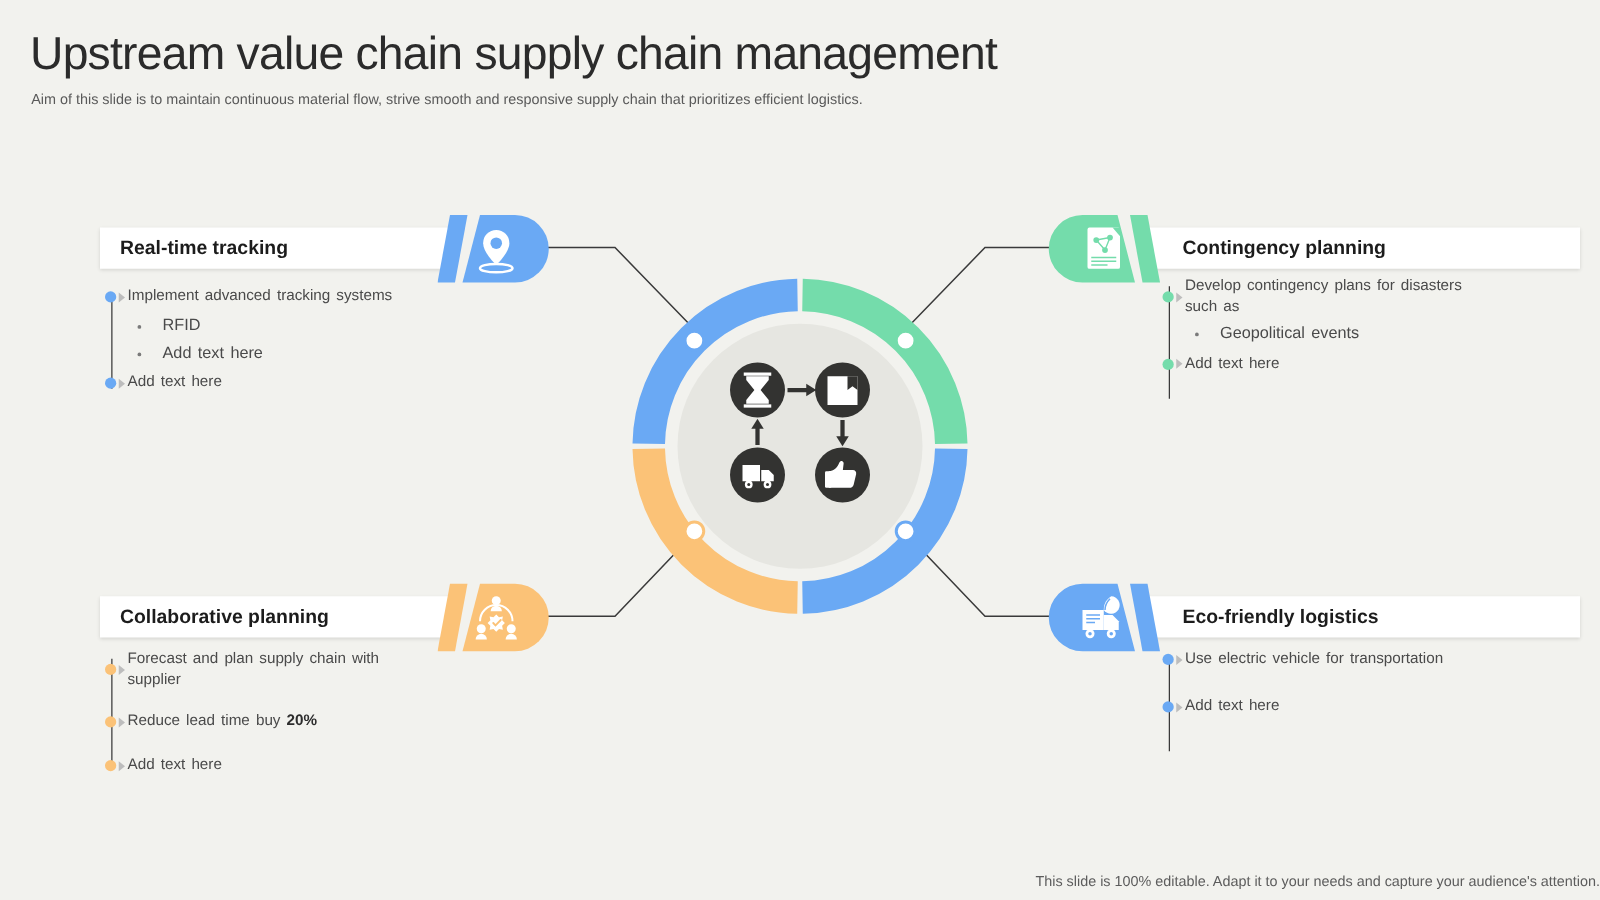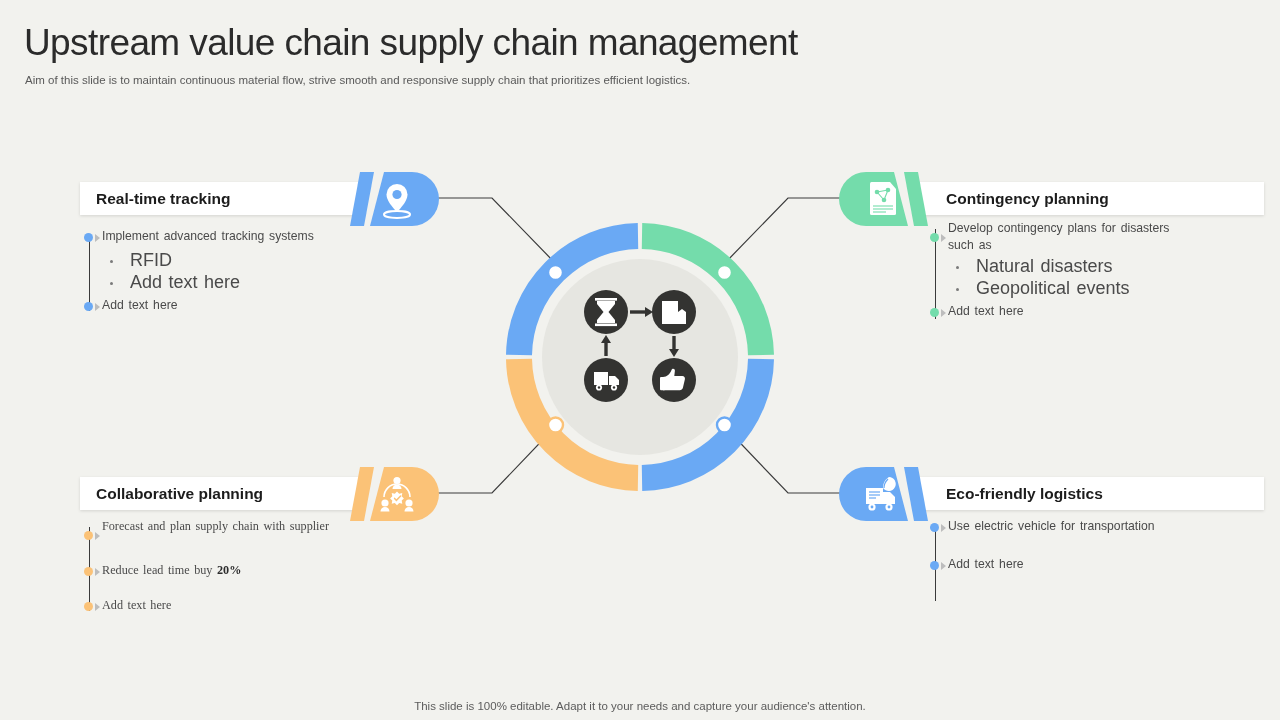--- a/index.html
+++ b/index.html
@@ -74,28 +74,28 @@
   .bullet .btext b { color: #2d2d2d; font-weight: bold; }
   .sub {
     display: flex; align-items: flex-start;
     margin-left: 26px; margin-top: 5px;
   }
   .sub .sdot {
     flex: 0 0 auto; width: 3px; height: 3px; background: #7a7a7a;
     border-radius: 50%; margin-top: 8px;
   }
   .sub .stext {
-    margin-left: 17px; font-size: 18px; color: #4a4a4a;
+    margin-left: 17px; font-size: 13px; color: #4a4a4a;
     line-height: 16.5px; word-spacing: 1.5px;
   }
 
   
   #footer {
     position: absolute; left: 0; top: 700px; width: 1280px;
-    text-align: center; font-size: 11.5px; color: #5c5c5c;
+    text-align: right; font-size: 11.5px; color: #5c5c5c;
   }
 </style>
 </head>
 <body>
 
 <div id="slide">
 
   <div id="page-title">Upstream value chain supply chain management</div>
   <div id="page-subtitle">Aim of this slide is to maintain continuous material flow, strive smooth and responsive supply chain that prioritizes efficient logistics.</div>
 
@@ -242,24 +242,20 @@
         <div class="spine" style="height:90px;"></div>
         <div class="bullet">
           <span class="marker" style="margin-top:9px;">
             <span class="dot" style="background:#74dcab;"></span>
             <span class="tri"></span>
           </span>
           <span class="btext">Develop  contingency plans for disasters such as</span>
         </div>
         <div class="sub">
           <span class="sdot"></span>
-          <span class="stext">Natural  disasters</span>
-        </div>
-        <div class="sub">
-          <span class="sdot"></span>
           <span class="stext">Geopolitical  events</span>
         </div>
         <div class="bullet" style="margin-top:7px;">
           <span class="marker">
             <span class="dot" style="background:#74dcab;"></span>
             <span class="tri"></span>
           </span>
           <span class="btext">Add text here</span>
         </div>
       </div>
@@ -282,21 +278,21 @@
           <path d="M42.5 26 a4.5 4.5 0 0 1 9 0 z"></path>
           <circle cx="35" cy="40" r="3.6"></circle>
           <path d="M30.5 48.5 a4.5 4.5 0 0 1 9 0 z"></path>
           <circle cx="59" cy="40" r="3.6"></circle>
           <path d="M54.5 48.5 a4.5 4.5 0 0 1 9 0 z"></path>
           <path d="M47 28.5 l2.2 2.2 3.1 -0.6 -0.6 3.1 2.2 2.2 -2.2 2.2 0.6 3.1 -3.1 -0.6 -2.2 2.2 -2.2 -2.2 -3.1 0.6 0.6 -3.1 -2.2 -2.2 2.2 -2.2 -0.6 -3.1 3.1 0.6 z"></path>
           <path d="M44.6 35.4 l1.8 1.9 4.2 -4.3" stroke="#fbc277" stroke-width="1.5" fill="none" stroke-linecap="round"></path>
         </g>
       </svg>
     </div>
-    <div class="bullets" style="left:4px; top:41px; width:250px;font-family:Liberation Serif, serif;">
+    <div class="bullets" style="left:4px; top:41px; width:250px;">
       <div class="blist">
         <div class="spine" style="height:84px;"></div>
         <div class="bullet">
           <span class="marker" style="margin-top:9px;">
             <span class="dot" style="background:#fbc277;"></span>
             <span class="tri"></span>
           </span>
           <span class="btext">Forecast and  plan  supply chain with supplier</span>
         </div>
         <div class="bullet" style="margin-top:17px;text-align:right;">

